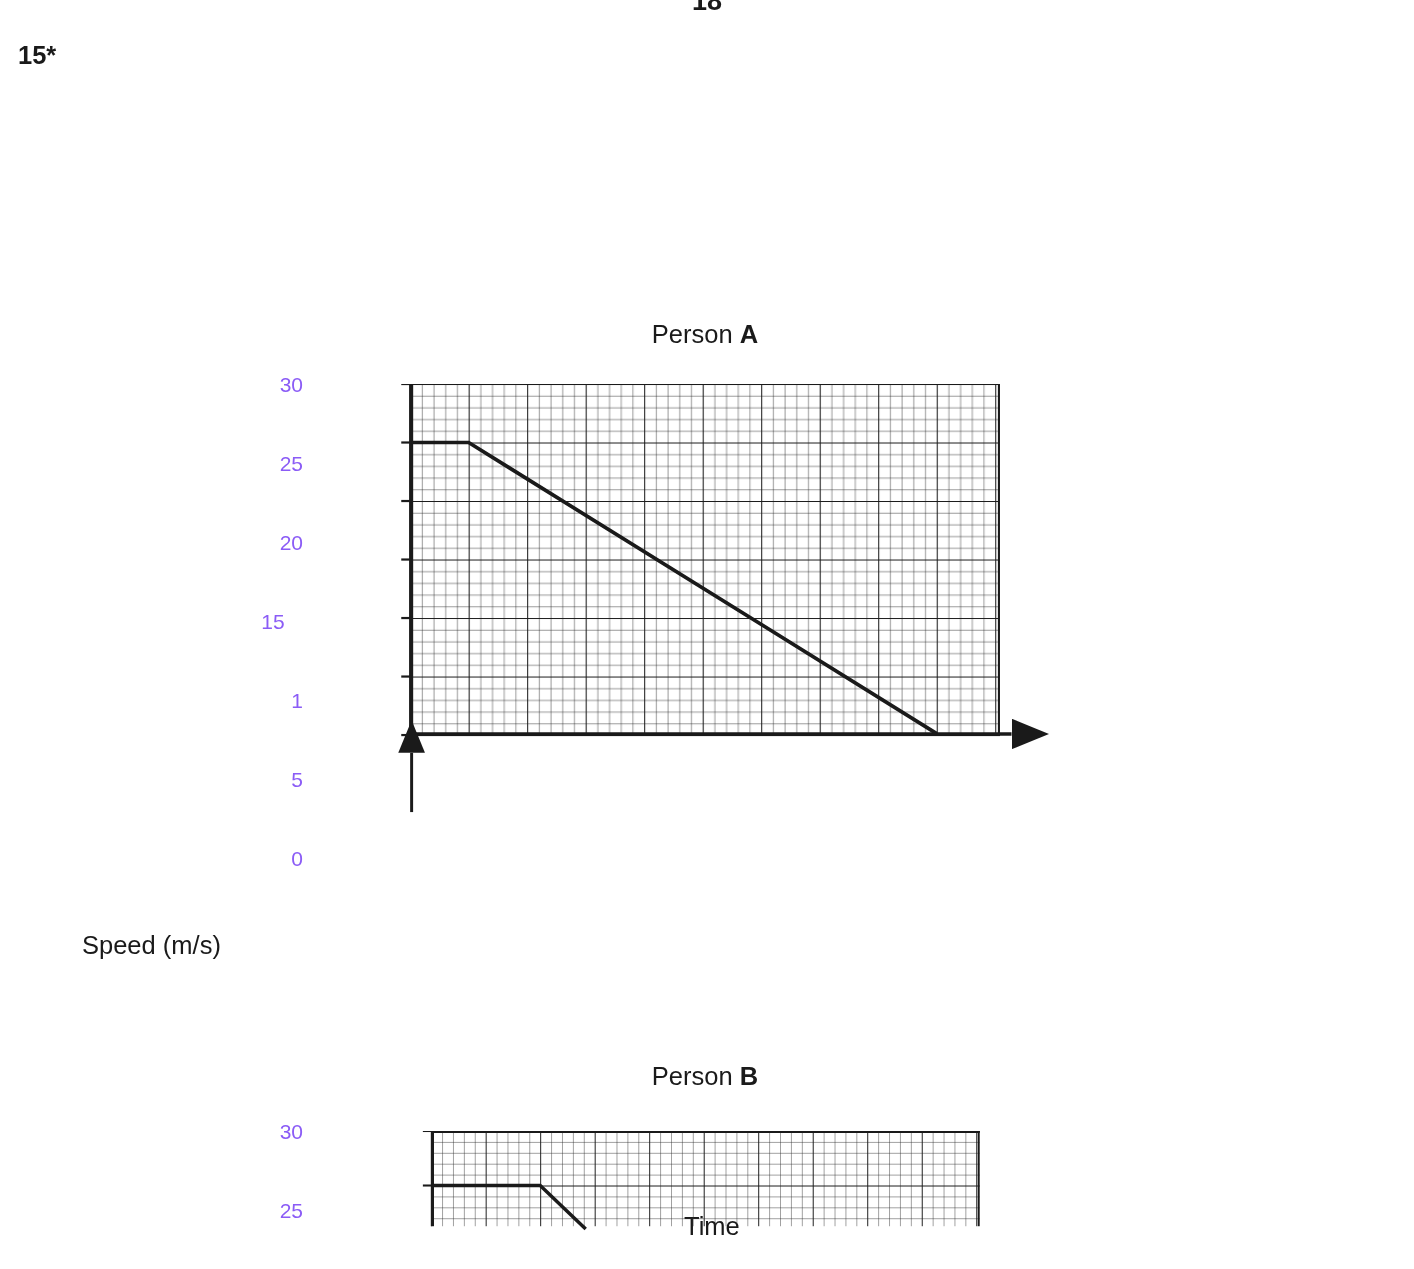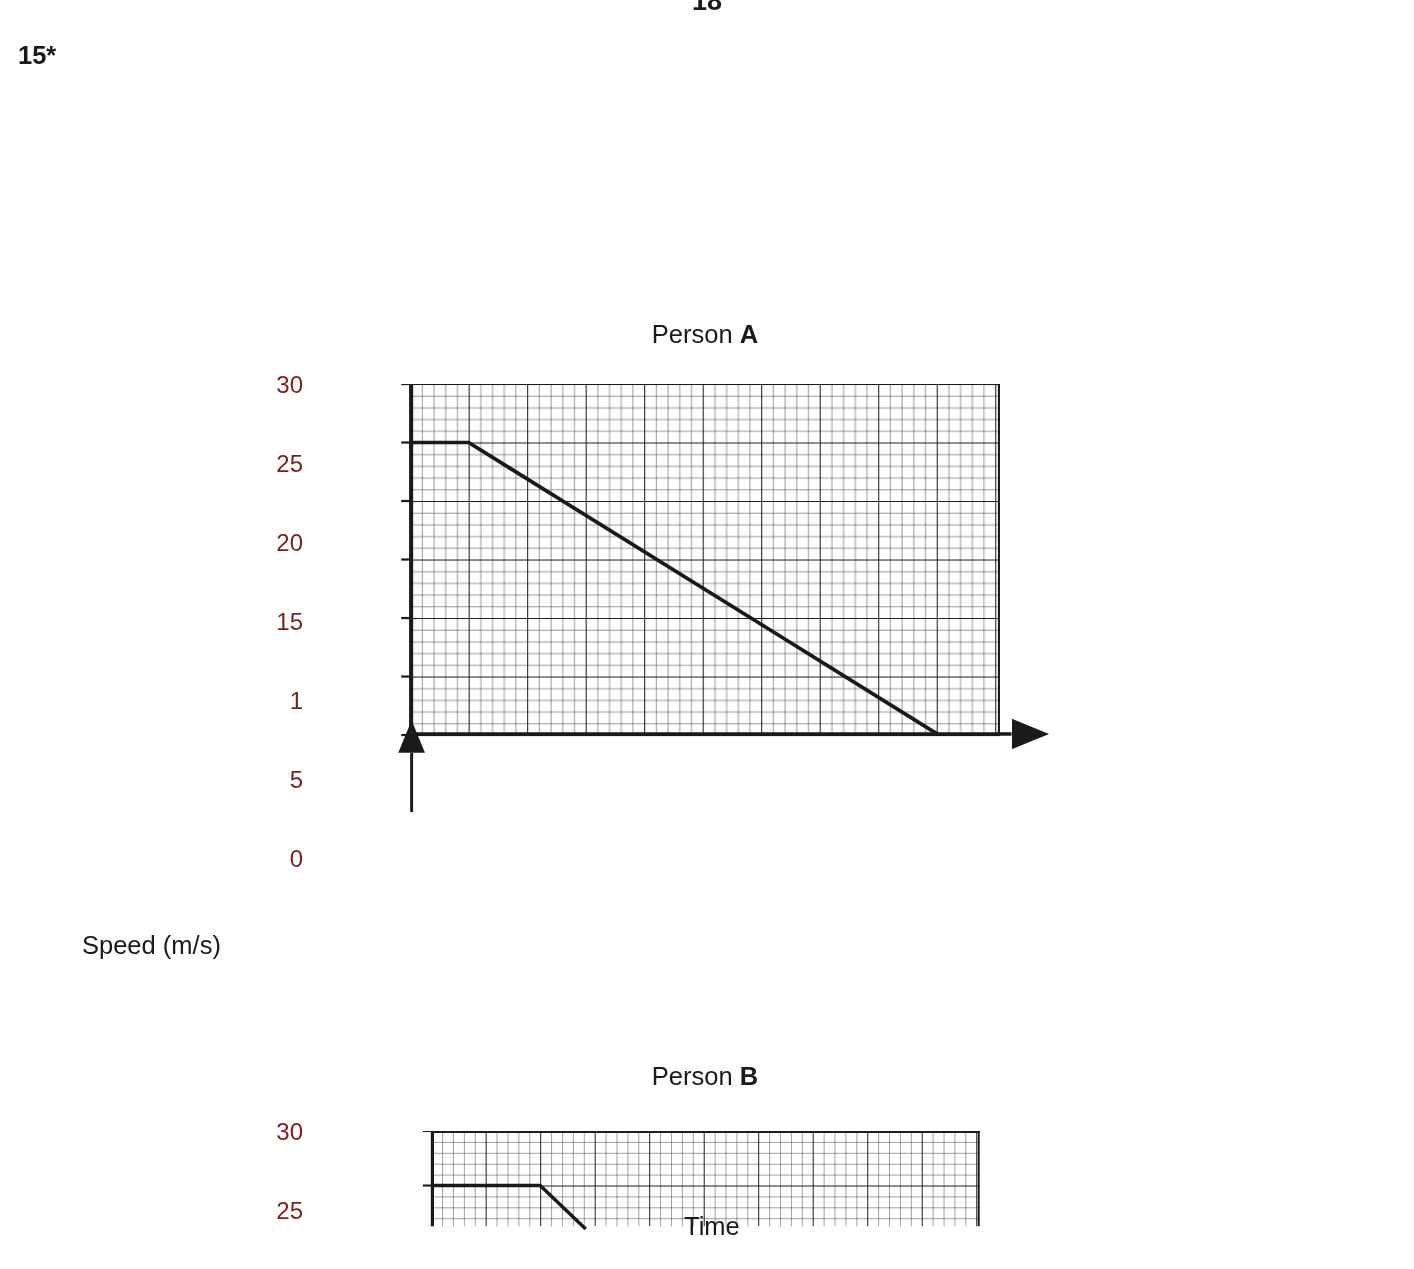--- a/index.html
+++ b/index.html
@@ -88,23 +88,23 @@
   }
   #plot-a { left: 320px; top: 64px; width: 795px; height: 474px; }
   #plot-b { left: 320px; top: 69px; width: 795px; height: 138px; }
 
   
   .ytick {
     position: absolute;
     right: 0;
     width: 60px;
     text-align: right;
-    font-size: 24px;
+    font-size: 21px;
     line-height: 25.5px;
-    color: #7f1d1d;
+    color: #8b5cf6;
   }
 
   .axis-label {
     position: absolute;
     font-size: 25.5px;
     color: #1a1a1a;
     white-space: nowrap;
   }
   #speed-label-a { left: 82px; top: 611px; }
   #time-label-a  { left: 684px; top: 892px; }
@@ -135,21 +135,21 @@
   </div>
 </div>
 
 <div class="graph-block" id="graph-a-block">
 
   <div class="graph-title" id="title-a"><span>Person </span><b>A</b></div>
 
   <div class="ytick" style="left:243px; top:52px;">30</div>
   <div class="ytick" style="left:243px; top:131px;">25</div>
   <div class="ytick" style="left:243px; top:210px;">20</div>
-  <div class="ytick" style="left:243px; top:289px;">15</div>
+  <div class="ytick" style="left:243px; top:289px;text-align:center;">15</div>
   <div class="ytick" style="left:243px; top:368px;">1</div>
   <div class="ytick" style="left:243px; top:447px;">5</div>
   <div class="ytick" style="left:243px; top:526px;">0</div>
 
   <div class="axis-label" id="speed-label-a">Speed (m/s)</div>
   <div class="axis-label" id="time-label-a">Time</div>
 
   <svg id="plot-a" class="plot" width="830" height="640" viewBox="0 0 830 640">
     <defs>
       <pattern id="minorA" width="15.8" height="15.8" patternUnits="userSpaceOnUse">

